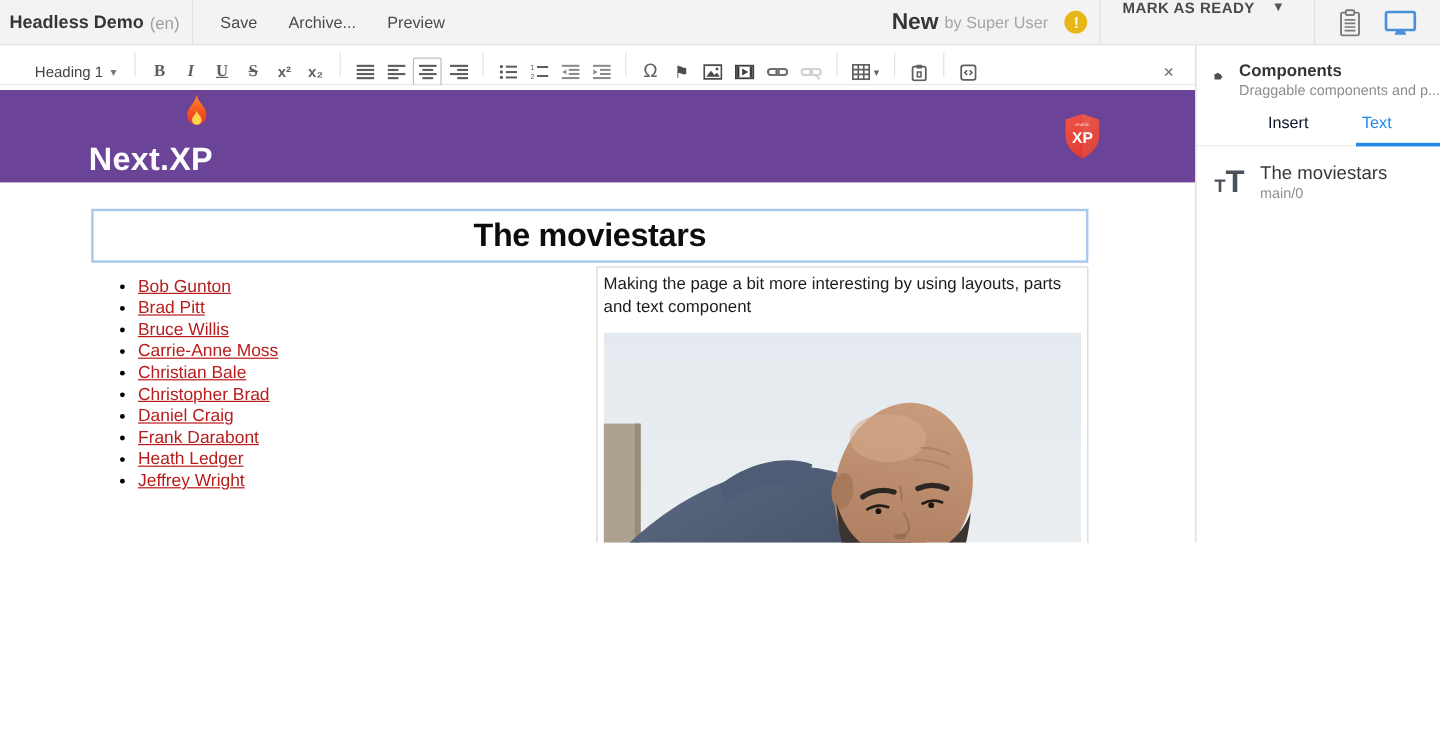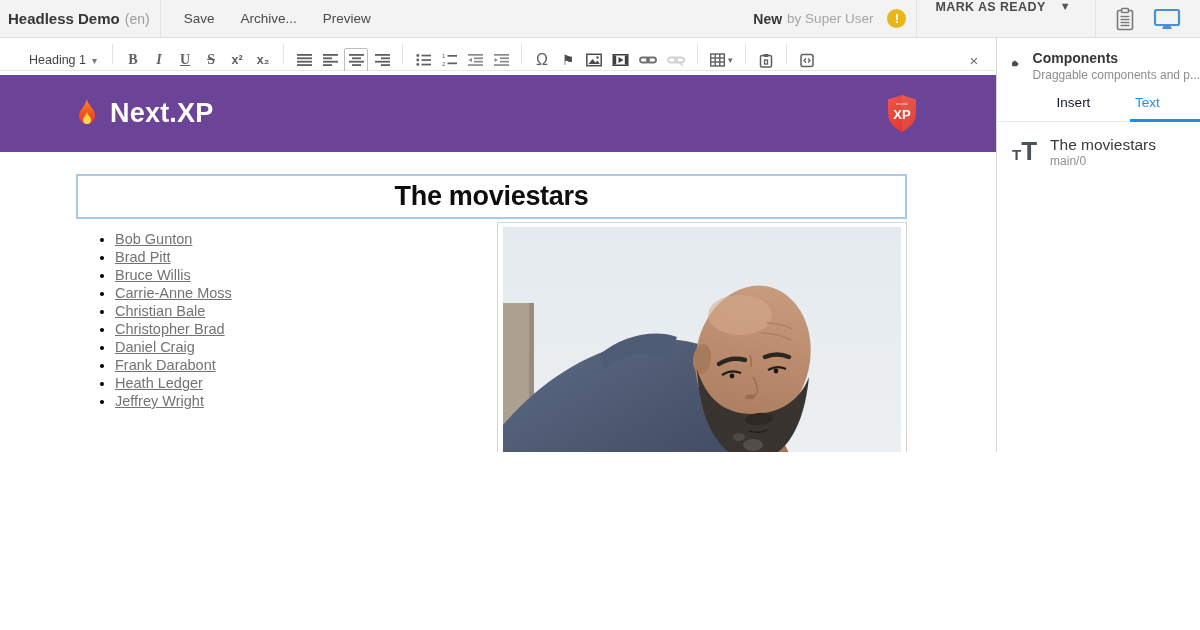--- a/index.html
+++ b/index.html
@@ -9,21 +9,21 @@
 
   
   .topbar { height:38px; flex:0 0 38px; background:#f3f3f3; border-bottom:1px solid #e0e0e0;
             display:flex; align-items:center; justify-content:space-between; padding:0 10px 0 6px; }
   .tb-group { display:flex; align-items:center; height:100%; }
   .doc-title { font-size:15px; font-weight:bold; color:#363636; margin-left:2px; }
   .doc-locale { font-size:14px; color:#9e9e9e; margin-left:5px; }
   .vdiv { width:1px; height:37px; background:#e2e2e2; margin:0 10px; align-self:center; }
   .tb-btn { background:none; border:none; font-family:inherit; font-size:13.5px; color:#4a4a4a;
             padding:0 13px; height:100%; cursor:pointer; }
-  .status-text { font-size:14px; font-weight:bold; color:#363636; }
+  .status-text { font-size:19px; font-weight:bold; color:#363636; }
   .status-by { font-size:13.5px; color:#a5a5a5; margin-left:5px; margin-right:14px; }
   .warn-badge { width:19px; height:19px; border-radius:50%; background:#e9b617; color:#fff;
                 font-size:13px; font-weight:bold; display:flex; align-items:center; justify-content:center;
                 cursor:pointer; }
   .workflow-btn { background:none; border:none; font-family:inherit; font-size:12.5px; letter-spacing:.4px;
                   color:#4a4a4a; font-weight:bold; display:flex; align-items:flex-start; gap:14px;
                   padding:0 14px 0 8px; height:100%; cursor:pointer; }
   .workflow-caret { font-size:11px; color:#555; }
   .icon-btn { background:none; border:none; padding:0 9px; height:100%; display:flex; align-items:center; cursor:pointer; }
 
@@ -49,32 +49,32 @@
   .g-script { font-size:12.5px; font-weight:bold; }
   .g-omega { font-size:16px; }
   .g-flag { font-size:14px; color:#4c4c4c; }
   .g-close { font-size:15px; color:#6d6d6d; }
   .tbl-caret { font-size:9px; color:#666; margin-left:3px; }
 
   
   .canvas { flex:1; background:#fff; overflow:hidden; }
   .site-header { margin-top:4px; height:77px; background:#6b4397; display:flex; align-items:center;
                  justify-content:space-between; padding:0 78px 0 74px; }
-  .brand { display:flex; align-items:flex-start; gap:10px; }
+  .brand { display:flex; align-items:flex-end; gap:10px;flex-direction:column; }
   .brand-text { color:#fdfcfe; font-size:27px; font-weight:bold; letter-spacing:.2px; }
 
   .page { margin-left:76px; width:831px; }
   .heading-box { margin-top:22px; border:2px solid #a9c9ea; background:#fff; height:45px;
                  display:flex; align-items:center; justify-content:center; }
   .heading-box h1 { font-size:27px; font-weight:bold; color:#0d0d0d; letter-spacing:-.3px; }
   .cols { display:flex; margin-top:3px; }
   .col-left { flex:1; }
   .col-left ul { margin:8px 0 0 39px; }
   .col-left li { font-size:14.5px; line-height:18px; color:#000; }
-  .col-left a { color:#737373; text-decoration:underline; cursor:pointer; }
+  .col-left a { color:#b91c1c; text-decoration:underline; cursor:pointer; }
   .col-right { width:410px; flex:0 0 410px; height:388px; border:1px solid #d5d5d5; padding:4px 5px; }
   .intro-text { font-size:14px; line-height:19px; color:#1c1c1c; margin-bottom:12px; }
   .photo-fig { width:398px; height:277px; }
   .photo-fig svg { display:block; }
   .caption-text { font-size:14px; line-height:19px; color:#1c1c1c; margin-top:4px; }
 
   
   .sidebar { flex:1; border-left:1px solid #d7d7d7; background:#fff; display:flex; flex-direction:column; overflow:hidden; }
   .sb-head { display:flex; align-items:flex-start; gap:13px; padding:12px 0 6px 14px; }
   .sb-titles { line-height:1.25; }
@@ -347,20 +347,21 @@
                 <li><a>Carrie-Anne Moss</a></li>
                 <li><a>Christian Bale</a></li>
                 <li><a>Christopher Brad</a></li>
                 <li><a>Daniel Craig</a></li>
                 <li><a>Frank Darabont</a></li>
                 <li><a>Heath Ledger</a></li>
                 <li><a>Jeffrey Wright</a></li>
               </ul>
             </div>
             <div class="col-right">
+              <p class="intro-text">Making the page a bit more interesting by using layouts, parts and text component</p>
               <figure class="photo-fig">
                 <svg width="398" height="277" viewBox="0 0 398 277" preserveAspectRatio="none">
                   <defs>
                     <linearGradient id="skyG" x1="0" y1="0" x2="0" y2="1">
                       <stop offset="0" stop-color="#e4eaef"></stop>
                         <stop offset="1" stop-color="#eff1f2"></stop>
                     </linearGradient>
                     <linearGradient id="jacketG" x1="0" y1="0" x2="1" y2="1">
                       <stop offset="0" stop-color="#5d6b84"></stop>
                         <stop offset="1" stop-color="#39435a"></stop>

